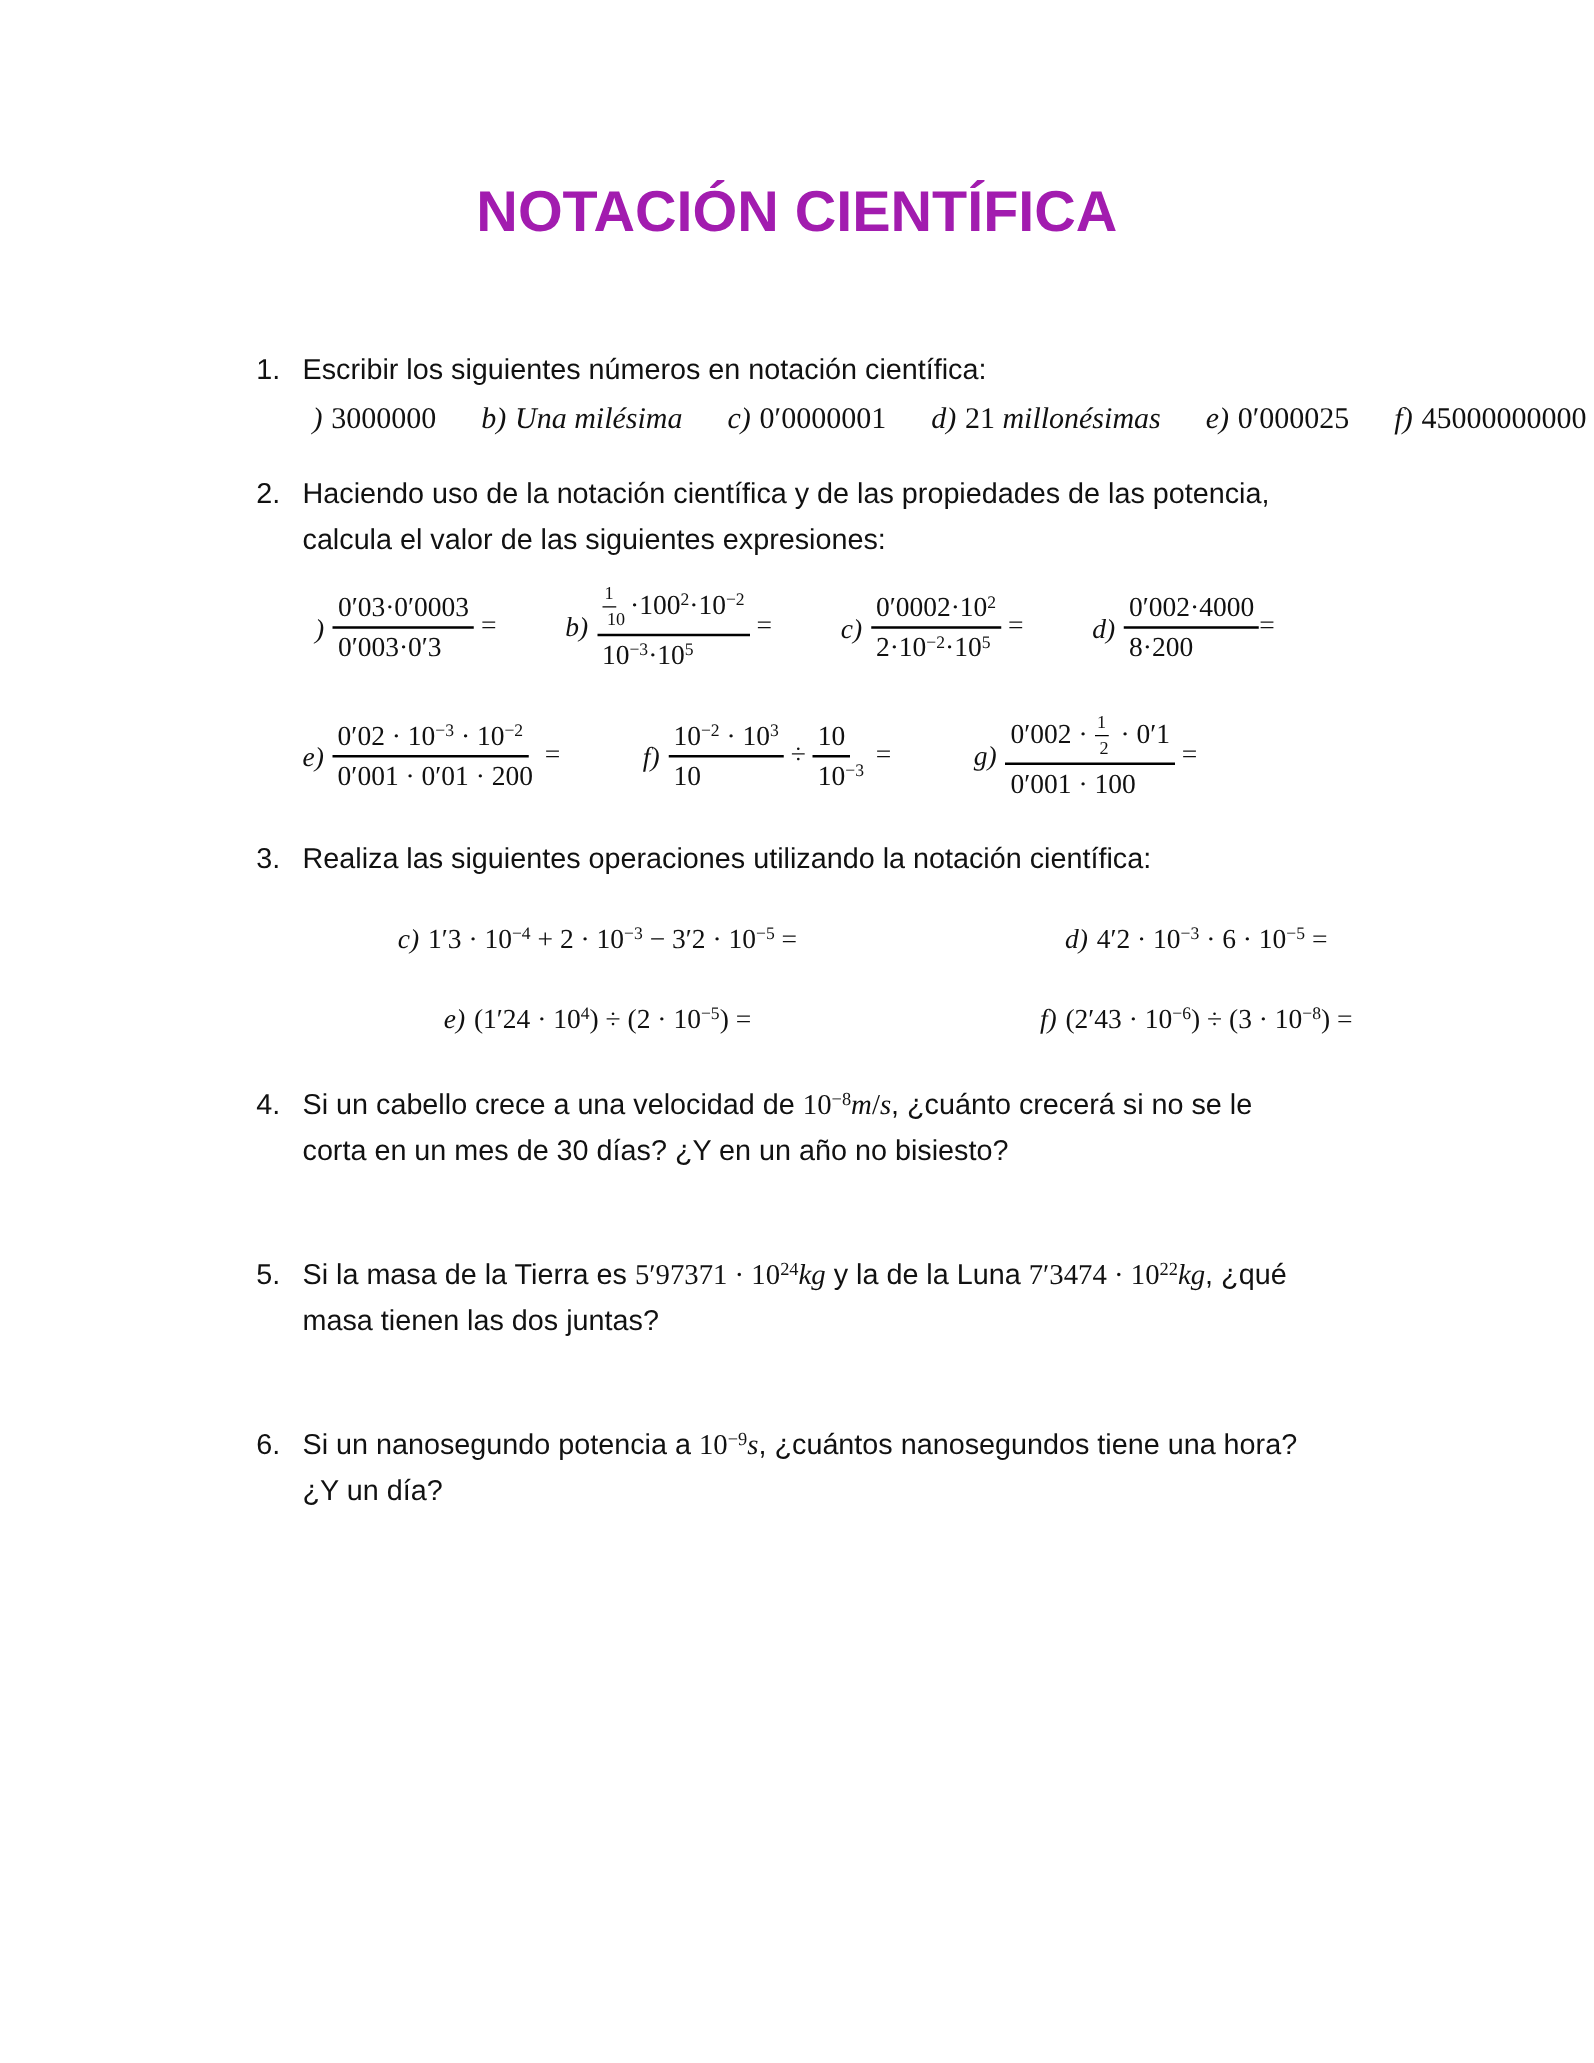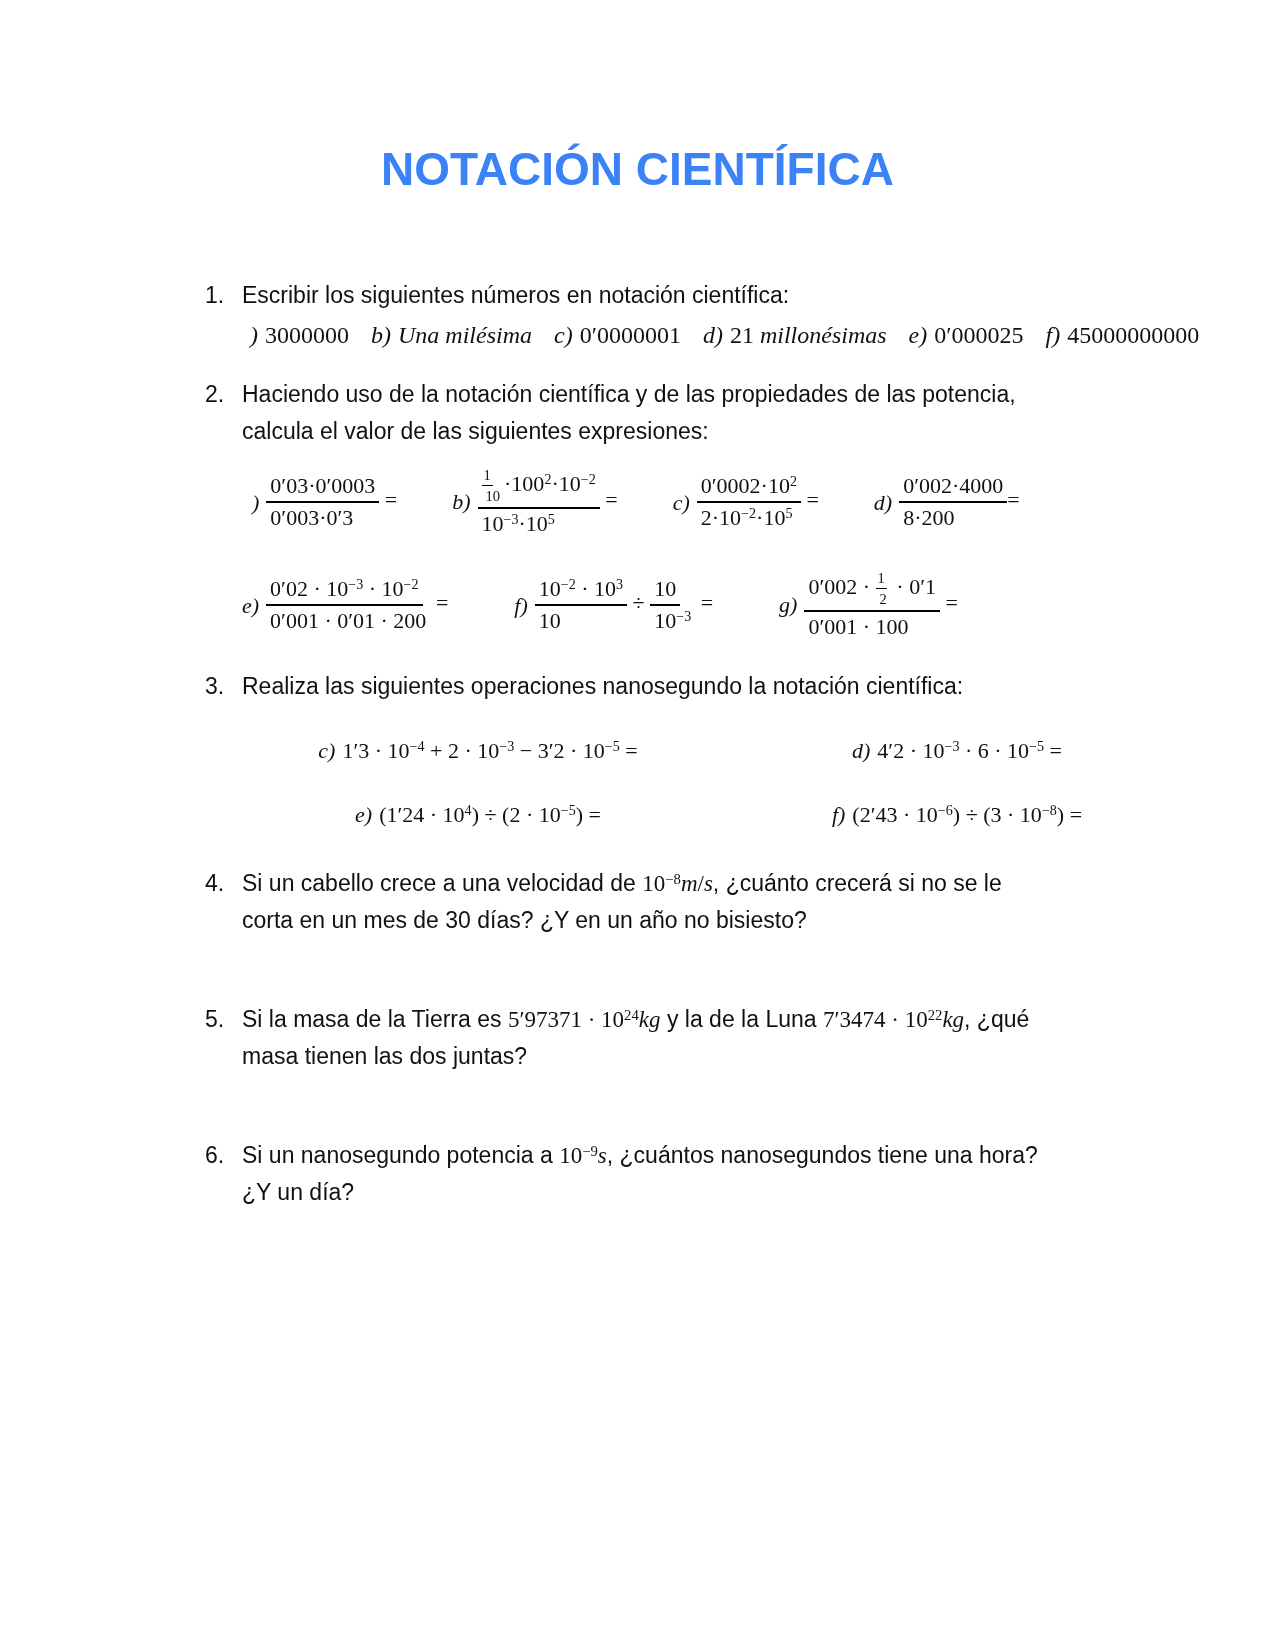--- a/index.html
+++ b/index.html
@@ -5,21 +5,21 @@
   html,body{margin:0;padding:0;background:#ffffff;}
   .page{
     width:1275px;height:1650px;box-sizing:border-box;
     padding:146px 65px 0 205px;position:relative;
     background:#ffffff;color:#111;
     font-family:"Liberation Sans",sans-serif;
     font-size:23px;line-height:37px;
     overflow:hidden;
   }
   .title{
-    text-align:center;font-weight:bold;color:#3b82f6;
+    text-align:center;font-weight:bold;color:#a21caf;
     font-size:46px;line-height:46px;letter-spacing:0px;
     margin:0 0 0 -140px;
   }
   .item{display:flex;align-items:flex-start;}
   .inum{flex:0 0 37px;}
   .ibody{flex:1 1 auto;}
   .itext{max-width:808px;}
   
   .mathfont,.math,.lbl{font-family:"Liberation Serif",serif;}
   .math{white-space:pre;}
@@ -28,21 +28,21 @@
   .sup{font-size:0.64em;line-height:0;position:relative;top:-0.5em;}
   .frac{
     display:inline-flex;flex-direction:column;align-items:flex-start;
     vertical-align:middle;text-align:center;line-height:1.18;
   }
   .frac .num{border-bottom:2px solid #000;padding:0 4px 2px;}
   .frac .den{padding:2px 4px 0;}
   .frac .frac{font-size:0.66em;vertical-align:middle;}
   .frac .frac .num{border-bottom:1.5px solid #000;padding:0 2px 1px;}
   
-  .optline{font-size:24px;margin:2px 0 0 8px;display:flex;gap:22px;white-space:nowrap;}
+  .optline{font-size:24px;margin:2px 0 0 8px;display:flex;gap:36px;white-space:nowrap;}
   .exrow{display:flex;align-items:center;font-size:22px;}
   .exrow .expr{display:inline-flex;align-items:center;}
   .exrow .expr .lbl{align-self:center;}
   .row1{gap:55px;margin:12px 0 0 10px;min-height:80px;}
   .row2{gap:66px;margin:22px 0 0 0;min-height:82px;}
   .row3{display:grid;grid-template-columns:452px auto;font-size:22px;margin-left:10px;}
   .mt-item1{margin-top:85px;}
   .mt-item2{margin-top:22px;}
   .mt-item3{margin-top:22px;}
   .mt-ex3a{margin-top:32px;}
@@ -107,21 +107,21 @@
             <span class="lbl">g)</span>
             <span class="math"><span class="frac"><span class="num">0′002 · <span class="frac"><span class="num">1</span><span class="den">2</span></span> · 0′1</span><span class="den">0′001 · 100</span></span> =</span>
           </span>
         </div>
     </div>
   </div>
 
   <div class="item mt-item3">
     <span class="inum">3.</span>
     <div class="ibody">
-      <div class="itext">Realiza las siguientes operaciones nanosegundo la notación científica:</div>
+      <div class="itext">Realiza las siguientes operaciones utilizando la notación científica:</div>
       <div class="row3 mt-ex3">
           <span class="expr"><span class="lbl">c)</span><span class="math">1′3 · 10<span class="sup">−4</span> + 2 · 10<span class="sup">−3</span> − 3′2 · 10<span class="sup">−5</span> =</span></span>
           <span class="expr"><span class="lbl">d)</span><span class="math">4′2 · 10<span class="sup">−3</span> · 6 · 10<span class="sup">−5</span> =</span></span>
         </div>
       <div class="row3 mt-ex3">
           <span class="expr"><span class="lbl">e)</span><span class="math">(1′24 · 10<span class="sup">4</span>) ÷ (2 · 10<span class="sup">−5</span>) =</span></span>
           <span class="expr"><span class="lbl">f)</span><span class="math">(2′43 · 10<span class="sup">−6</span>) ÷ (3 · 10<span class="sup">−8</span>) =</span></span>
         </div>
     </div>
   </div>

